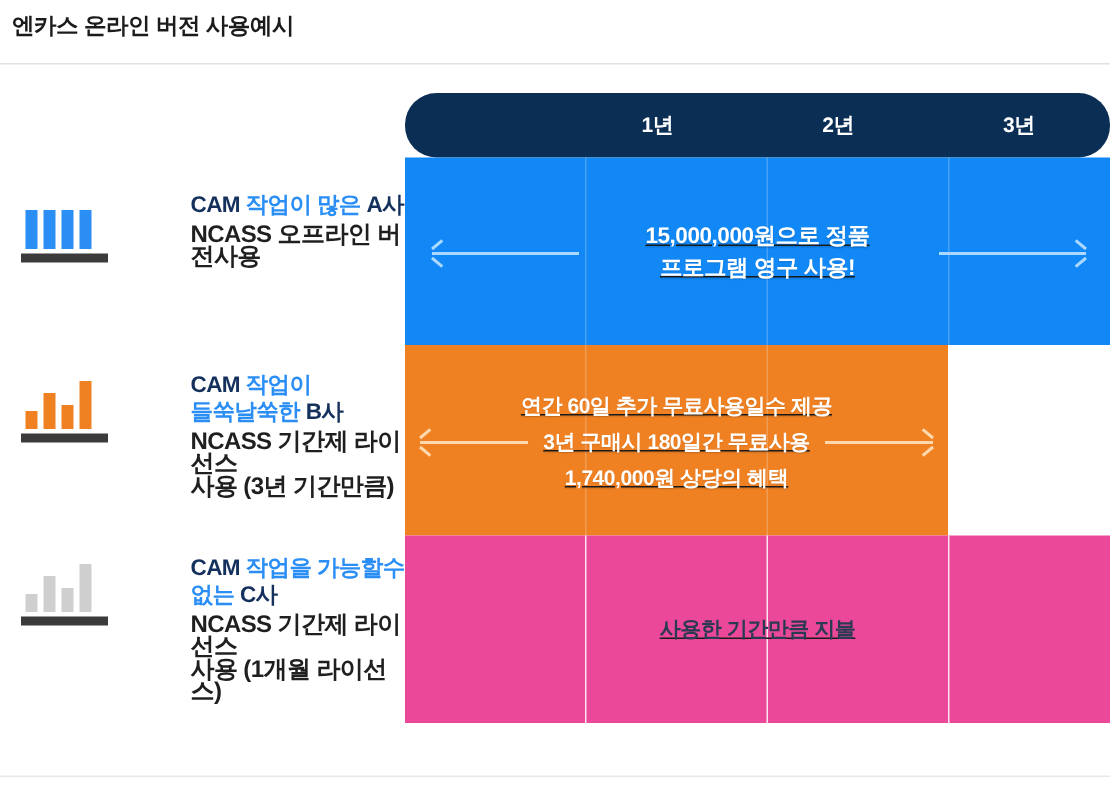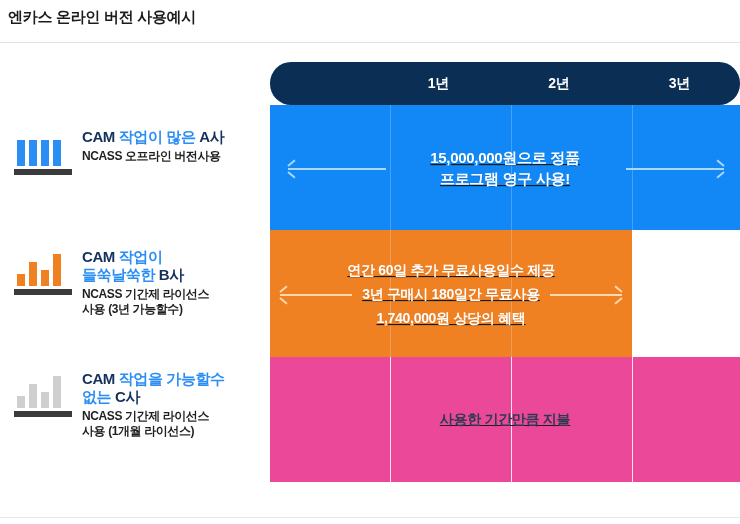--- a/index.html
+++ b/index.html
@@ -75,32 +75,32 @@
     width: 8px;
     border-radius: 0;
   }
   .icon-base {
     margin-top: 3px;
     height: 6px;
     width: 58px;
     background: #3b3b3b;
   }
 
-  .legend-text { padding-left: 6px; }
+  .legend-text { padding-left: 6px; margin-left: 45px; }
   .legend-title {
     font-size: 15px;
     font-weight: bold;
     line-height: 18px;
     letter-spacing: -0.4px;
     color: #14305c;
     margin-bottom: 3px;
   }
   .legend-title .hl { color: #2b8ef5; }
   .legend-sub {
-    font-size: 12px;
+    font-size: 16px;
     line-height: 15px;
     letter-spacing: -0.4px;
     color: #1f1f1f;
     font-weight: 600;
   }
 
   
   #chart {
     position: absolute;
     left: 270px;
@@ -269,21 +269,21 @@
       <div class="bar" style="height:32px;background:#ef8123;"></div>
     </div>
     <div class="icon-base"></div>
   </div>
   <div class="legend-text">
     <div class="legend-title">
       <span>CAM </span><span class="hl">작업이</span><br>
       <span class="hl">들쑥날쑥한 </span><span>B사</span>
     </div>
     <div class="legend-sub">NCASS 기간제 라이선스</div>
-    <div class="legend-sub">사용 (3년 가능할수)</div>
+    <div class="legend-sub">사용 (3년 기간만큼)</div>
   </div>
 </div>
 
 <div class="legend-row" id="legend-row-2">
   <div class="legend-icon">
     <div class="icon-bars">
       <div class="bar" style="height:12px;background:#cfcfcf;"></div>
       <div class="bar" style="height:24px;background:#cfcfcf;"></div>
       <div class="bar" style="height:16px;background:#cfcfcf;"></div>
       <div class="bar" style="height:32px;background:#cfcfcf;"></div>

